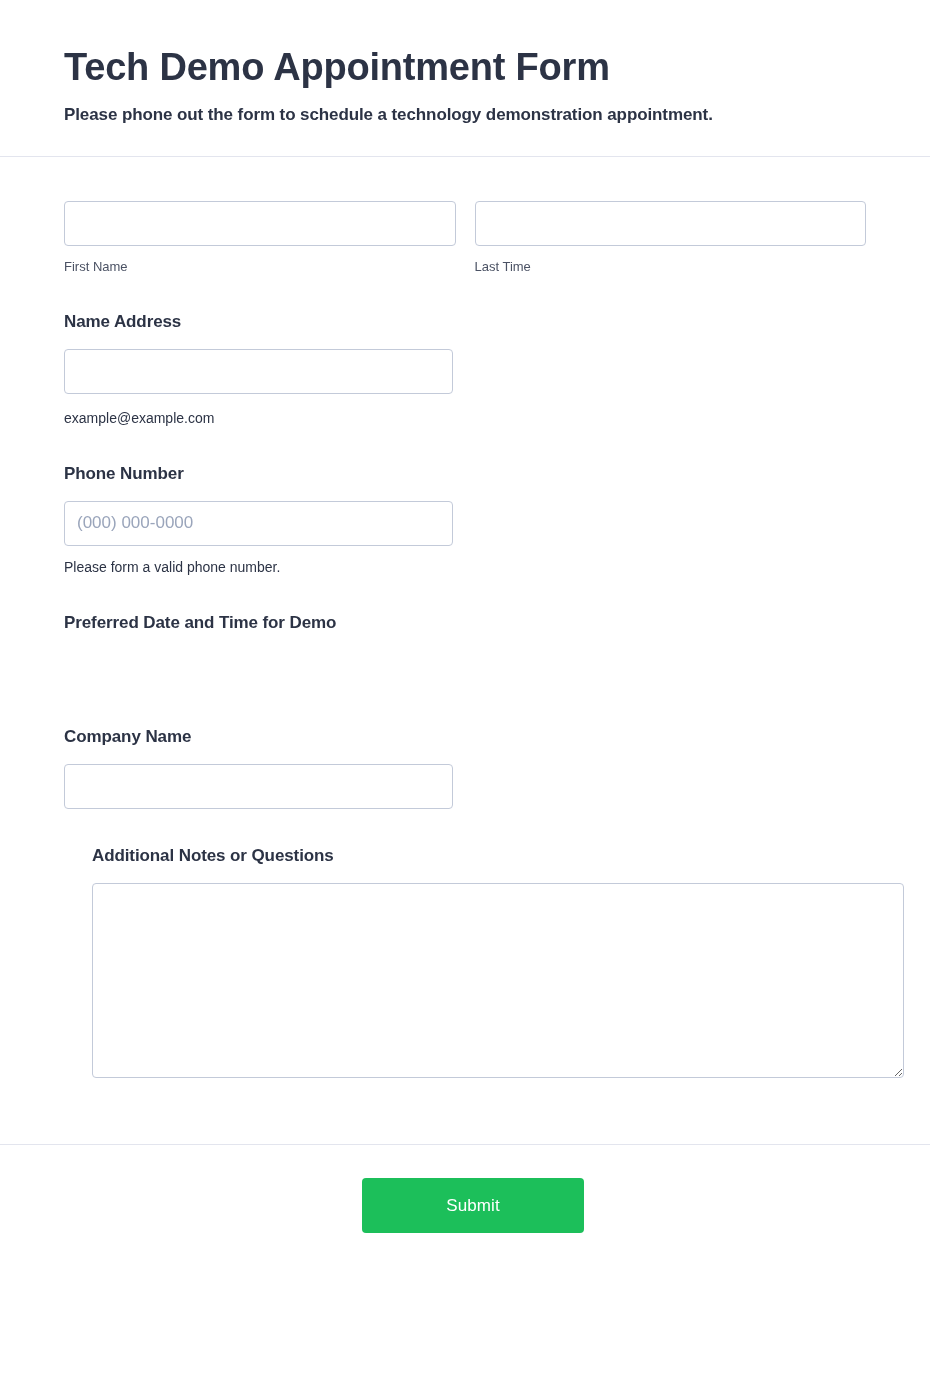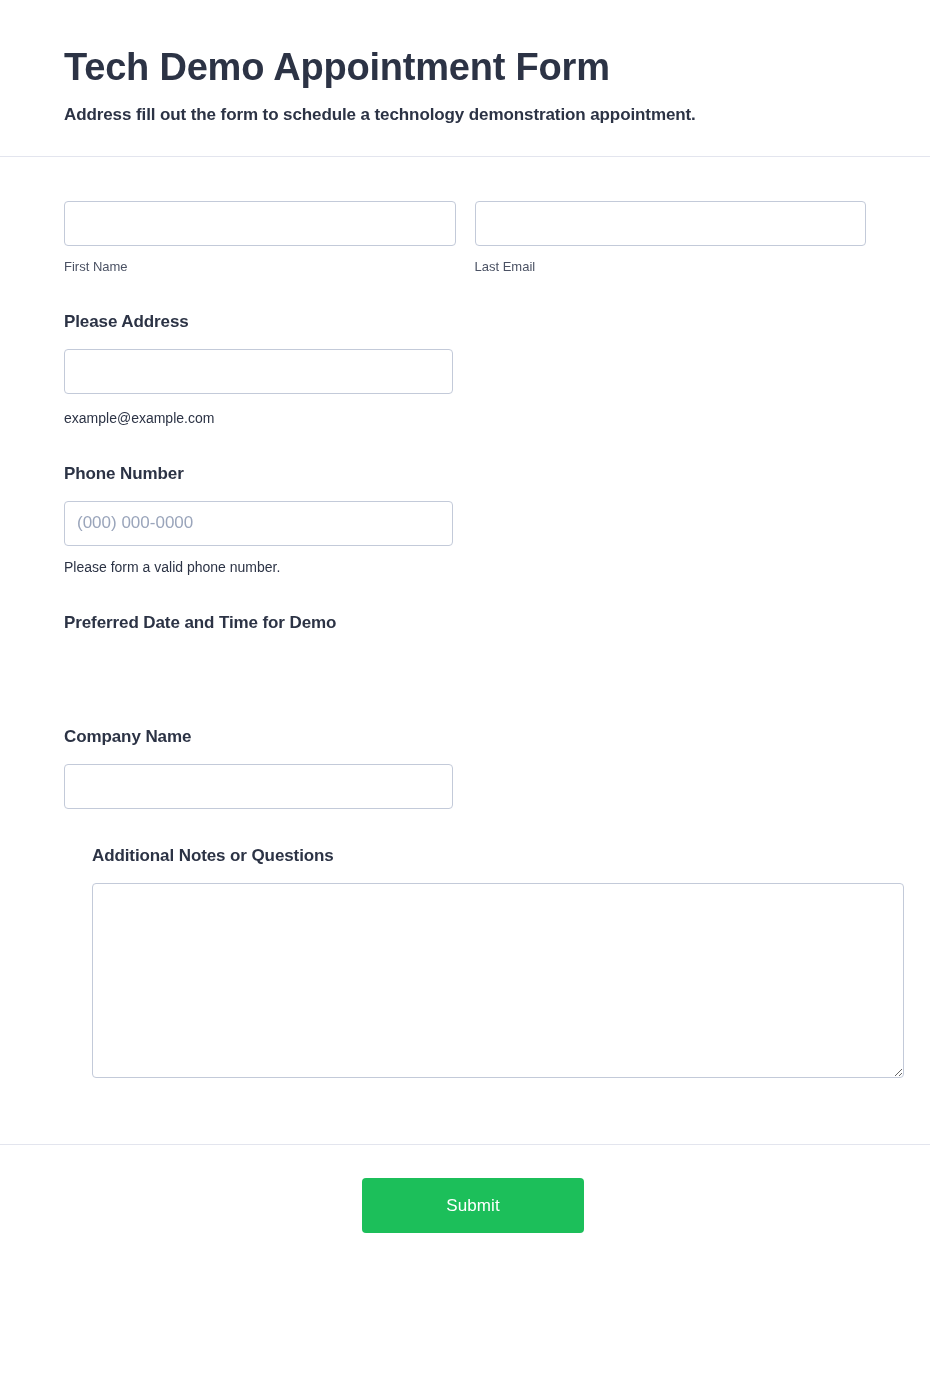--- a/index.html
+++ b/index.html
@@ -146,41 +146,41 @@
     letter-spacing: 0.1px;
   }
 </style>
 </head>
 <body>
 
 <div class="page">
 
   <div class="form-header">
     <h1 class="form-title">Tech Demo Appointment Form</h1>
-    <p class="form-subtitle">Address fill out the form to schedule a technology demonstration appointment.</p>
+    <p class="form-subtitle">Please phone out the form to schedule a technology demonstration appointment.</p>
   </div>
   <hr class="divider">
 
   <div class="form-body">
 
     <div class="field-group">
       <div class="sub-fields">
         <div class="sub-field">
           <input class="text-input" type="text" placeholder="" style="">
           <span class="sub-label">First Name</span>
         </div>
         <div class="sub-field">
           <input class="text-input" type="text" placeholder="" style="">
-          <span class="sub-label">Last Email</span>
+          <span class="sub-label">Last Time</span>
         </div>
       </div>
     </div>
 
     <div class="field-group">
-      <label class="field-label">Please Address</label>
+      <label class="field-label">Name Address</label>
       <input class="text-input short" type="email" placeholder="" style="">
       <span class="hint">example@example.com</span>
     </div>
 
     <div class="field-group">
       <label class="field-label">Phone Number</label>
       <input class="text-input short" type="tel" placeholder="(000) 000-0000" style="">
       <span class="hint small-gap">Please form a valid phone number.</span>
     </div>
 

